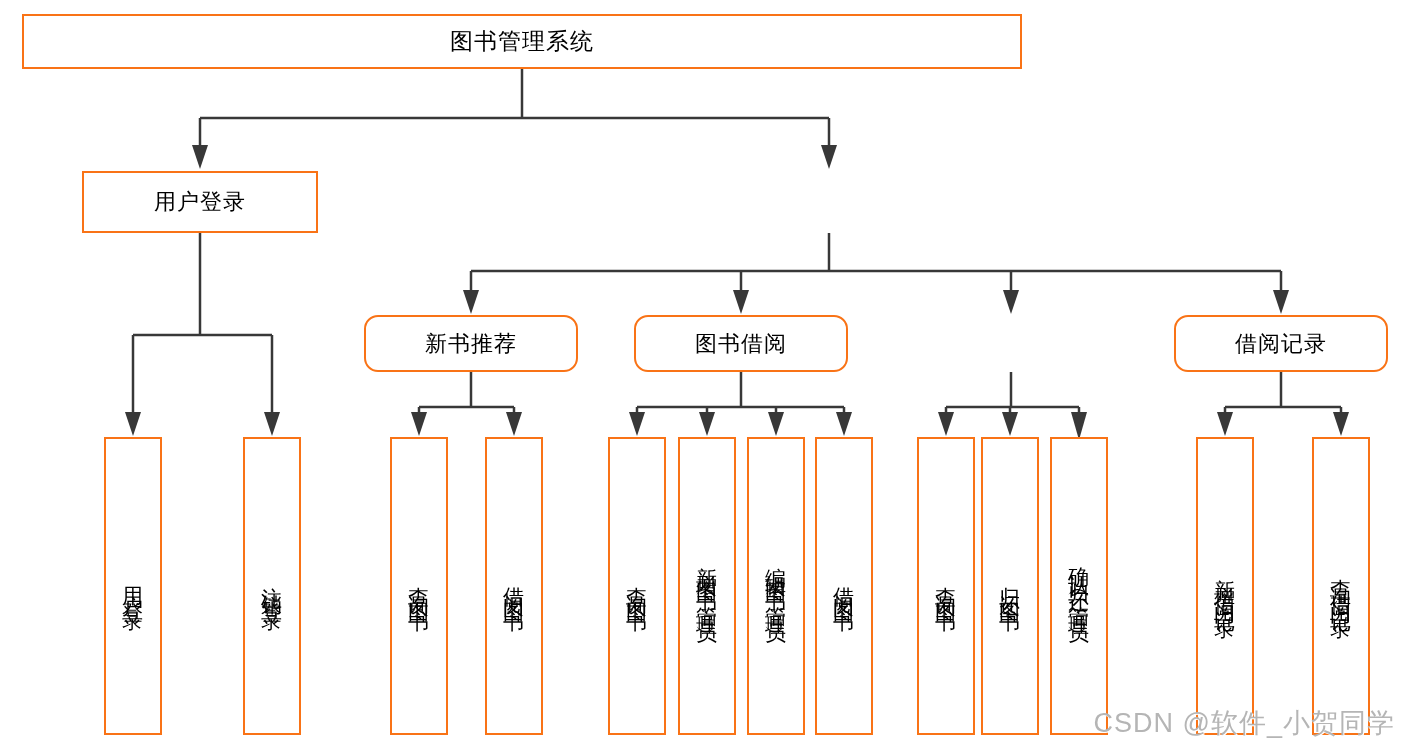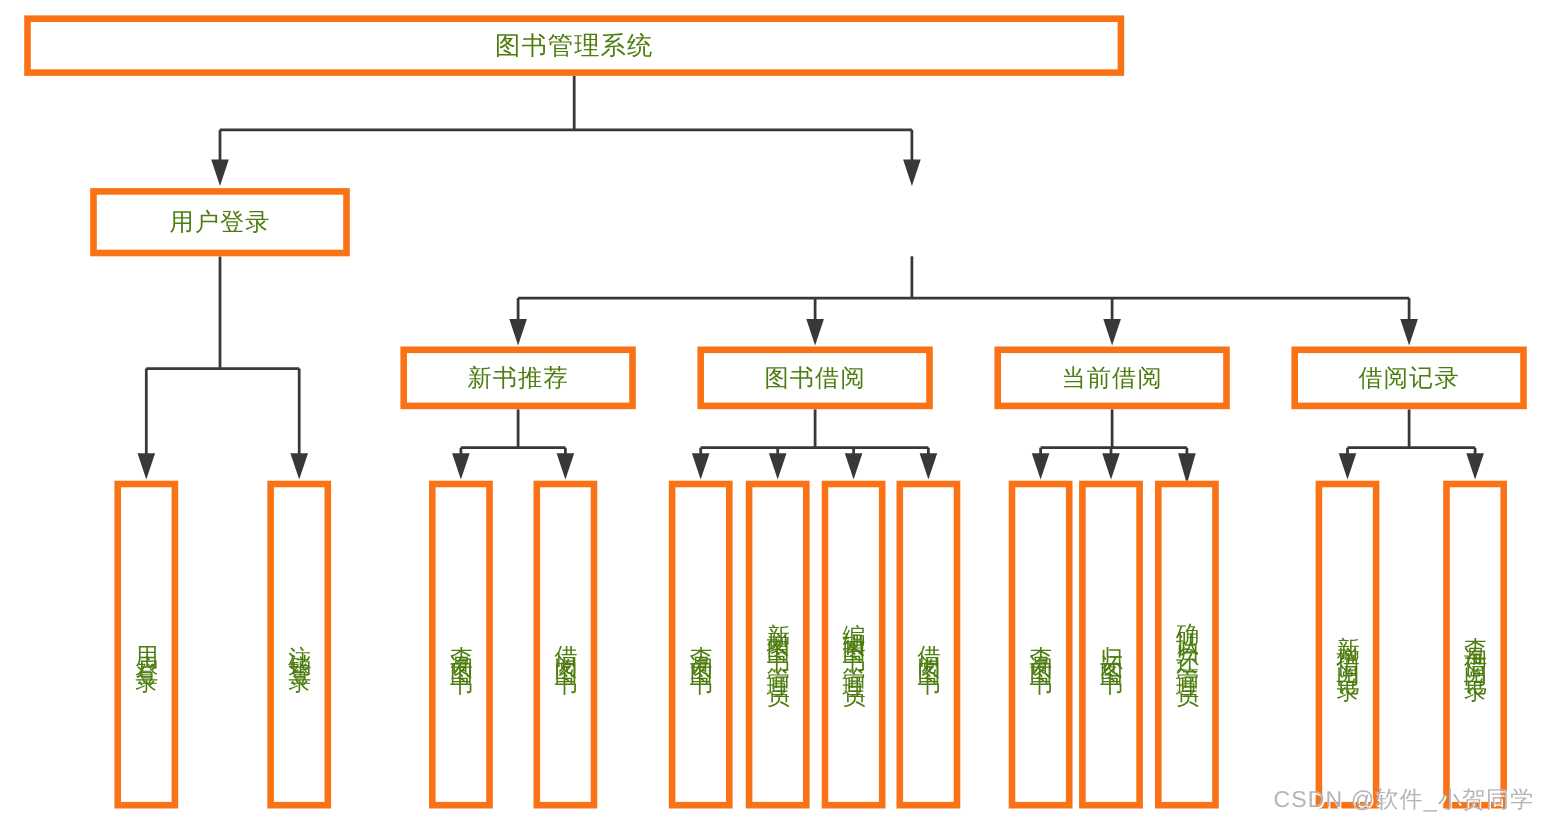--- a/index.html
+++ b/index.html
@@ -13,38 +13,38 @@
     background: #ffffff;
     overflow: hidden;
   }
   .wires {
     position: absolute; left: 0; top: 0;
     width: 1405px; height: 747px;
   }
   .box {
     position: absolute;
     box-sizing: border-box;
-    border: 6px solid #f97316;
+    border: 2px solid #f97316;
     background: #ffffff;
     display: flex;
     align-items: center;
     justify-content: center;
-    color: #4d7c0f;
+    color: #000000;
   }
   .hbox span {
     font-size: 22px;
     letter-spacing: 1px;
     white-space: nowrap;
   }
   .root-box { left: 22px; top: 14px; width: 1000px; height: 55px; }
   .root-box span { font-size: 23px; }
   .l2-box { height: 62px; width: 236px; top: 171px; }
   .l2-user { left: 82px; }
   .l2-book { left: 711px; }
-  .l3-box { height: 57px; width: 214px; top: 315px; }
+  .l3-box { height: 57px; width: 214px; top: 315px; border-radius: 14px; }
   .l3-a { left: 364px; }
   .l3-b { left: 634px; align-items: center; }
   .l3-c { left: 904px; }
   .l3-d { left: 1174px; }
   .leaf { top: 437px; width: 58px; height: 298px; }
   .leaf span {
     writing-mode: vertical-rl;
     font-size: 21px;
     letter-spacing: 8px;
     line-height: 1;
@@ -59,21 +59,21 @@
   .leaf-7  { left: 747px; }
   .leaf-8  { left: 815px; }
   .leaf-9  { left: 917px; }
   .leaf-10 { left: 981px; }
   .leaf-11 { left: 1050px; }
   .leaf-12 { left: 1196px; }
   .leaf-13 { left: 1312px; }
   .watermark {
     position: absolute;
     right: 10px; bottom: 6px;
-    font-size: 21px;
+    font-size: 27px;
     color: #b5b5b5;
     letter-spacing: 1px;
     white-space: nowrap;
     text-shadow: 1px 1px 0 #ffffff;
   }
   .wire { stroke: #383838; stroke-width: 2.5; fill: none; }
   .tip  { fill: #383838; stroke: none; }
 </style>
 </head>
 <body>
@@ -149,23 +149,20 @@
   <div class="box hbox l2-box l2-user">
     <span>用户登录</span>
   </div>
 
   <div class="box hbox l3-box l3-a">
     <span>新书推荐</span>
   </div>
   <div class="box hbox l3-box l3-b">
     <span>图书借阅</span>
   </div>
-  <div class="box hbox l3-box l3-c">
-    <span>当前借阅</span>
-  </div>
   <div class="box hbox l3-box l3-d">
     <span>借阅记录</span>
   </div>
 
   <div class="box leaf leaf-1">
     <span>用户登录</span>
   </div>
   <div class="box leaf leaf-2">
     <span>注销登录</span>
   </div>

